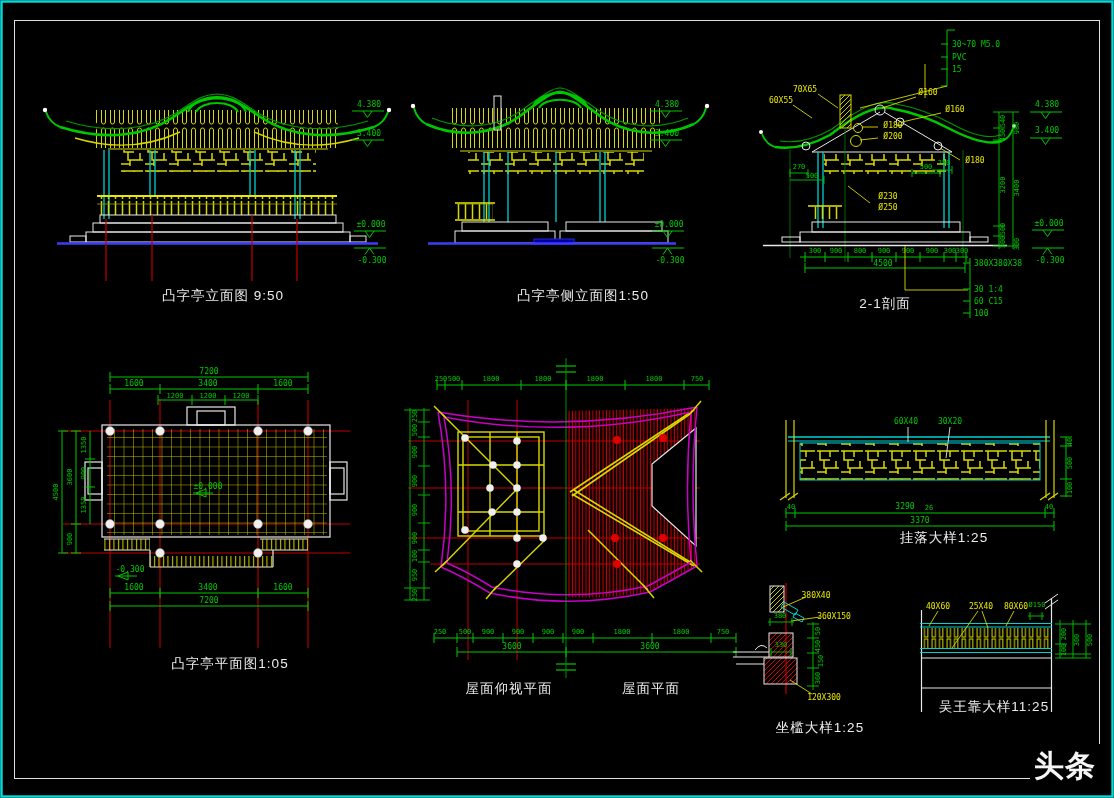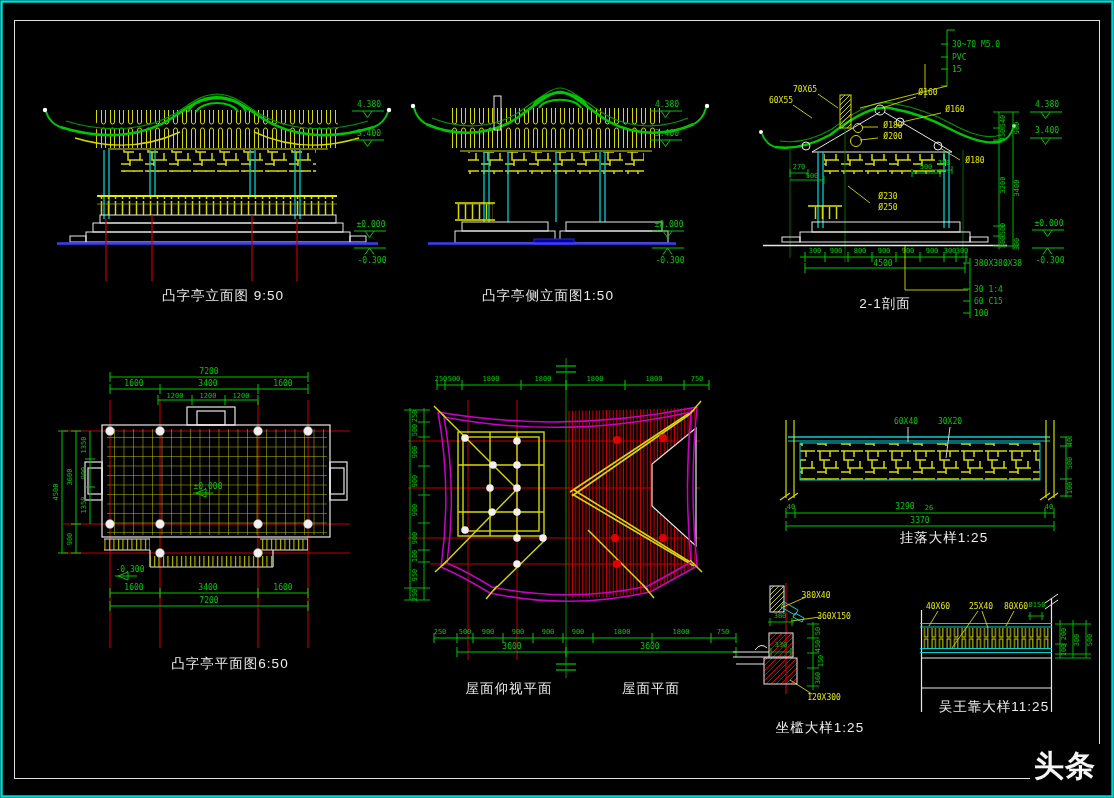--- a/index.html
+++ b/index.html
@@ -542,23 +542,23 @@
       <path d="M1060,620 V658 M1073,620 V658 M1086,620 V658 M1055,624 h36 M1055,644 h12 M1055,654 h36 M1055,658 h36"></path>
     </g>
     <text class="d d7" transform="rotate(-90 1066,634)" x="1066" y="634">200</text>
     <text class="d d7" transform="rotate(-90 1066,650)" x="1066" y="650">100</text>
     <text class="d d7" transform="rotate(-90 1079,640)" x="1079" y="640">300</text>
     <text class="d d7" transform="rotate(-90 1092,640)" x="1092" y="640">500</text>
   </g>
 </svg>
 
 <div class="title" style="left:223px;top:287px">凸字亭立面图 9:50</div>
-<div class="title" style="left:548px;top:287px">凸字亭侧立面图1:50</div>
+<div class="title" style="left:583px;top:287px">凸字亭侧立面图1:50</div>
 <div class="title" style="left:885px;top:295px">2-1剖面</div>
-<div class="title" style="left:230px;top:655px">凸字亭平面图6:50</div>
+<div class="title" style="left:230px;top:655px">凸字亭平面图1:05</div>
 <div class="title" style="left:509px;top:680px">屋面仰视平面</div>
 <div class="title" style="left:651px;top:680px">屋面平面</div>
 <div class="title" style="left:944px;top:529px">挂落大样1:25</div>
 <div class="title" style="left:820px;top:719px">坐槛大样1:25</div>
 <div class="title" style="left:994px;top:698px">吴王靠大样11:25</div>
 
 <div class="wm">
   <span class="brand">头条</span>
 </div>
 </div>

